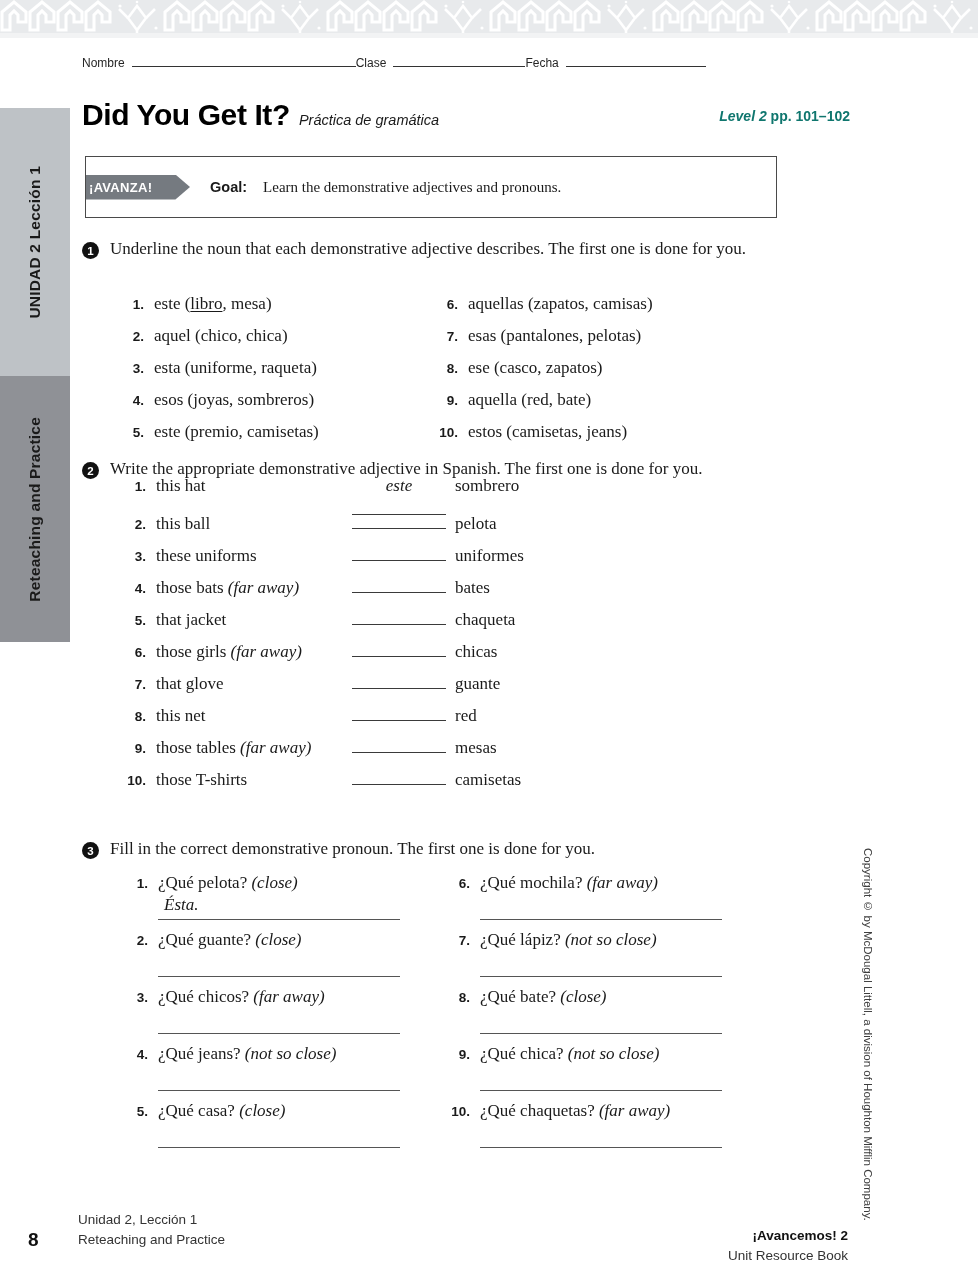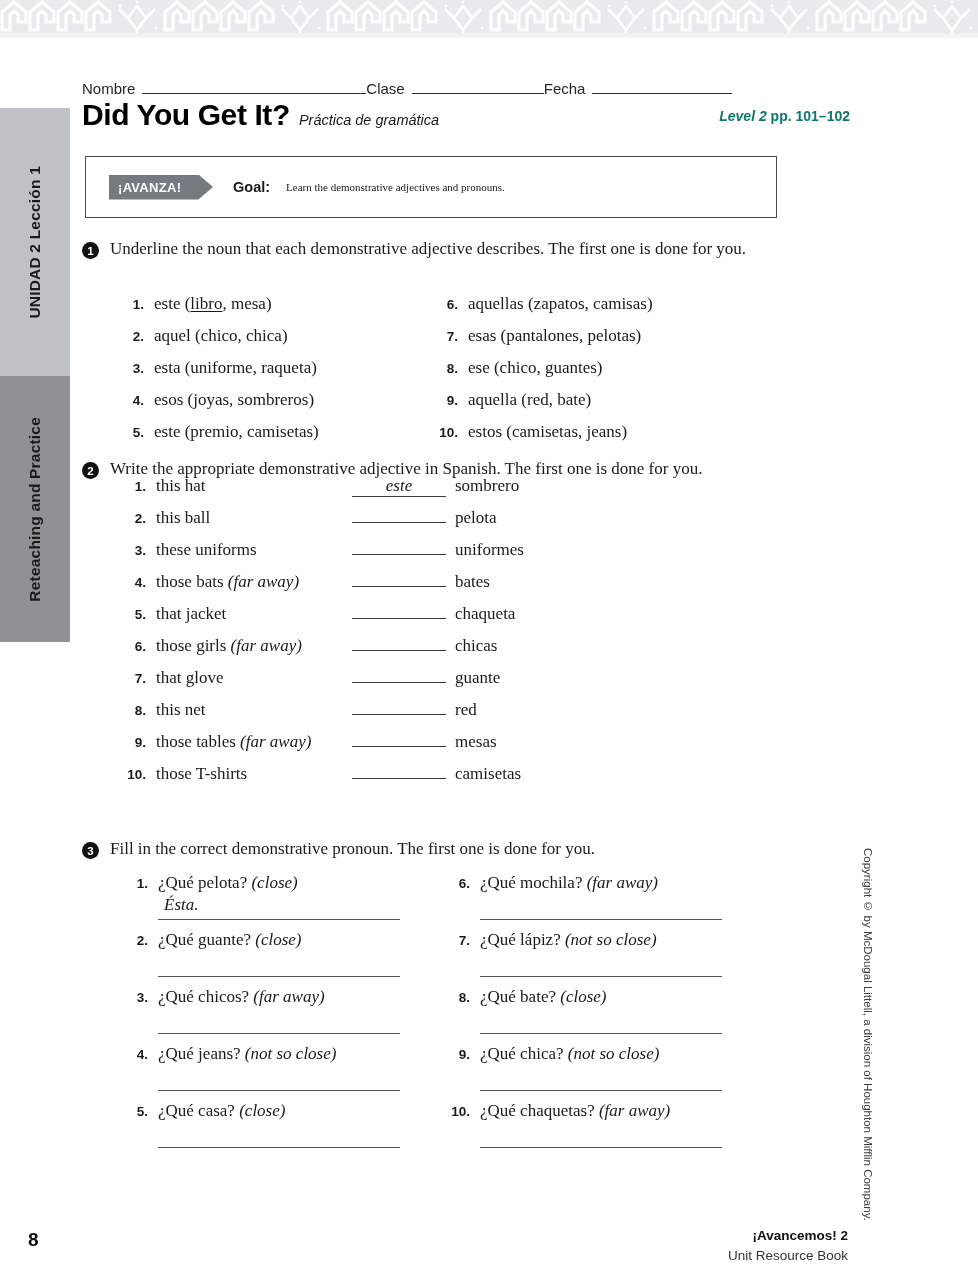--- a/index.html
+++ b/index.html
@@ -62,23 +62,22 @@
   }
 
   
   #namerow {
     position: absolute;
     left: 82px; top: 18px;
     width: 770px;
     display: flex;
     align-items: baseline;
     font-family: "Liberation Sans", sans-serif;
-    font-size: 15px;
+    font-size: 12px;
     color: #262626;
-    margin-top: 24px;
   }
   #namerow .lbl { white-space: nowrap; }
   #namerow .rule {
     border-bottom: 1.4px solid #333;
     height: 0;
     margin: 0 0 4px 7px;
   }
   #rule-nombre { width: 224px; margin-right: 26px; }
   #rule-clase  { width: 132px; margin-right: 22px; }
   #rule-fecha  { width: 140px; }
@@ -121,43 +120,42 @@
   #goal-box {
     position: absolute;
     left: 85px; top: 118px;
     width: 690px; height: 60px;
     border: 1.3px solid #4a4a4a;
     display: flex;
     align-items: center;
   }
   #avanza-badge {
     position: relative;
-    margin-left: 23px;
     width: 104px; height: 25px;
     background: #757a80;
     color: #fff;
     font-family: "Liberation Sans", sans-serif;
     font-weight: bold;
     font-size: 13px;
     letter-spacing: 0.3px;
     display: flex;
     align-items: center;
-    padding-left: 9px;
+    padding-left: 3px;
     box-sizing: border-box;
     clip-path: polygon(0 0, 86% 0, 100% 50%, 86% 100%, 0 100%);
   }
   #goal-label {
     font-family: "Liberation Sans", sans-serif;
     font-weight: bold;
     font-size: 14.5px;
     margin-left: 20px;
   }
   #goal-text {
     font-family: "Liberation Serif", serif;
-    font-size: 11px;
+    font-size: 15px;
     margin-left: 16px;
   }
 
   
   .ex-head {
     position: absolute;
     display: flex;
     align-items: flex-start;
   }
   .ex-num {
@@ -222,21 +220,21 @@
   }
   .ex2-item .eng i { font-style: italic; }
   .ex2-item .blank {
     width: 94px;
     border-bottom: 1.3px solid #3a3a3a;
     text-align: center;
     font-family: "Liberation Serif", serif;
     font-style: italic;
     font-size: 17px;
     line-height: 1;
-    padding-bottom: 2px;
+    padding-bottom: 20px;
   }
   .ex2-item .noun {
     font-family: "Liberation Serif", serif;
     font-size: 17px;
     margin-left: 9px;
     white-space: nowrap;
   }
 
   
   .ex3-col { position: absolute; }
@@ -405,21 +403,21 @@
       <div class="ex1-item">
         <span class="num">6.</span>
         <span class="body">aquellas (zapatos, camisas)</span>
       </div>
       <div class="ex1-item">
         <span class="num">7.</span>
         <span class="body">esas (pantalones, pelotas)</span>
       </div>
       <div class="ex1-item">
         <span class="num">8.</span>
-        <span class="body">ese (chico, guantes)</span>
+        <span class="body">ese (casco, zapatos)</span>
       </div>
       <div class="ex1-item">
         <span class="num">9.</span>
         <span class="body">aquella (red, bate)</span>
       </div>
       <div class="ex1-item">
         <span class="num">10.</span>
         <span class="body">estos (camisetas, jeans)</span>
       </div>
     </div>
@@ -567,19 +565,23 @@
           <span class="qtext">¿Qué chaquetas? <i>(far away)</i></span>
         </div>
         <div class="ex3-ans"></div>
       </div>
     </div>
 
   <div id="copyright">Copyright © by McDougal Littell, a division of Houghton Mifflin Company.</div>
 
   <div id="footer">
     <div id="page-number">8</div>
+    <div id="footer-left">
+      <div>Unidad 2, Lección 1</div>
+      <div>Reteaching and Practice</div>
+    </div>
     <div id="footer-right">
       <div class="strong">¡Avancemos! 2</div>
       <div>Unit Resource Book</div>
     </div>
   </div>
 
 </div>
 
 </body></html>

